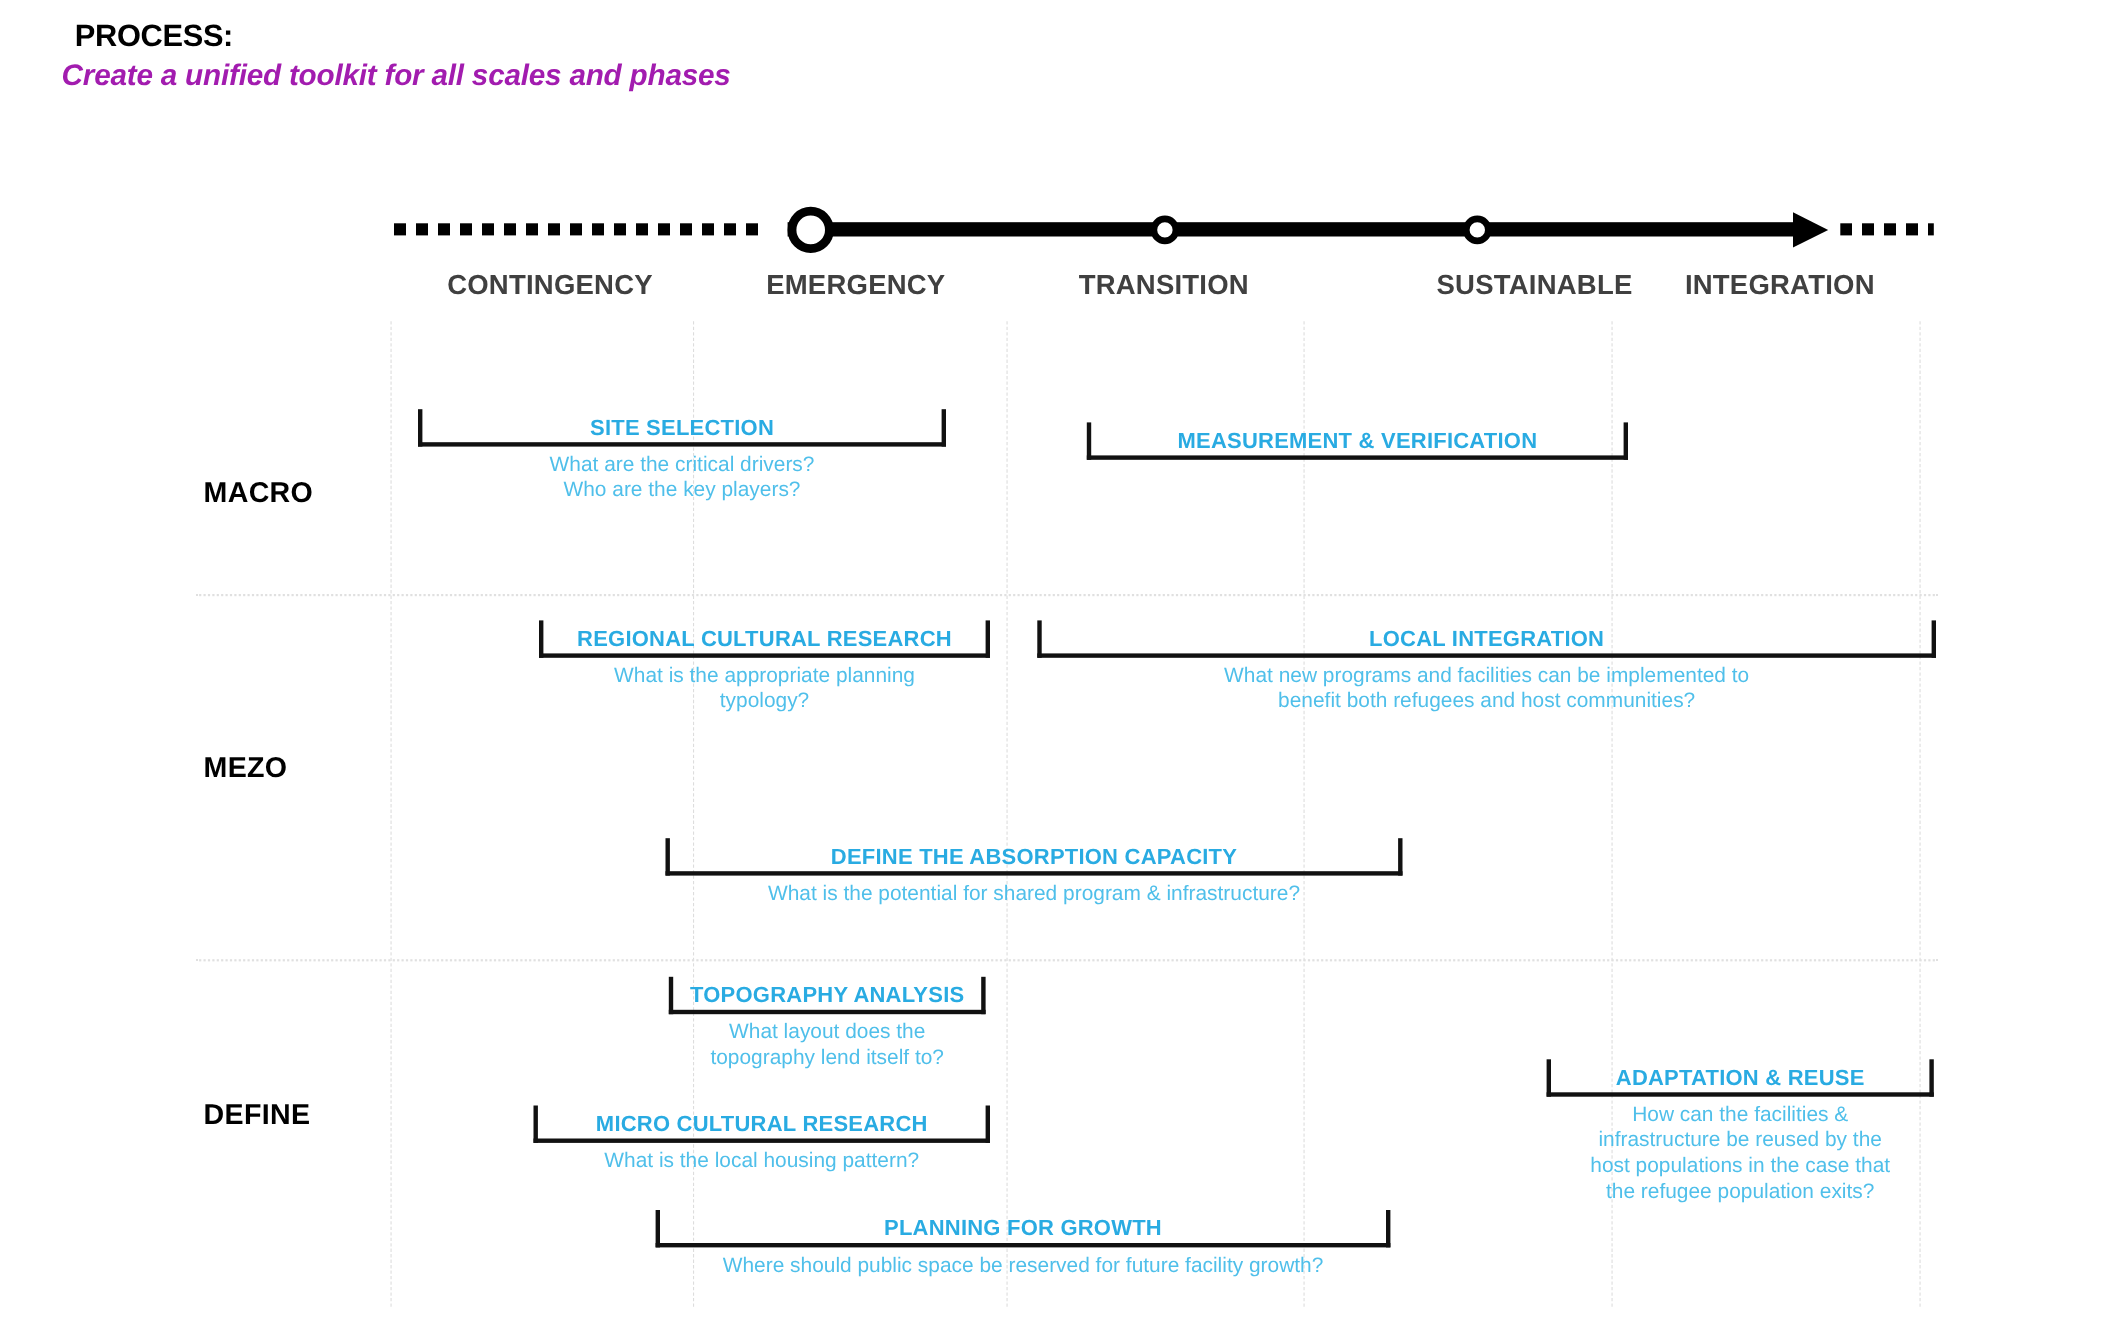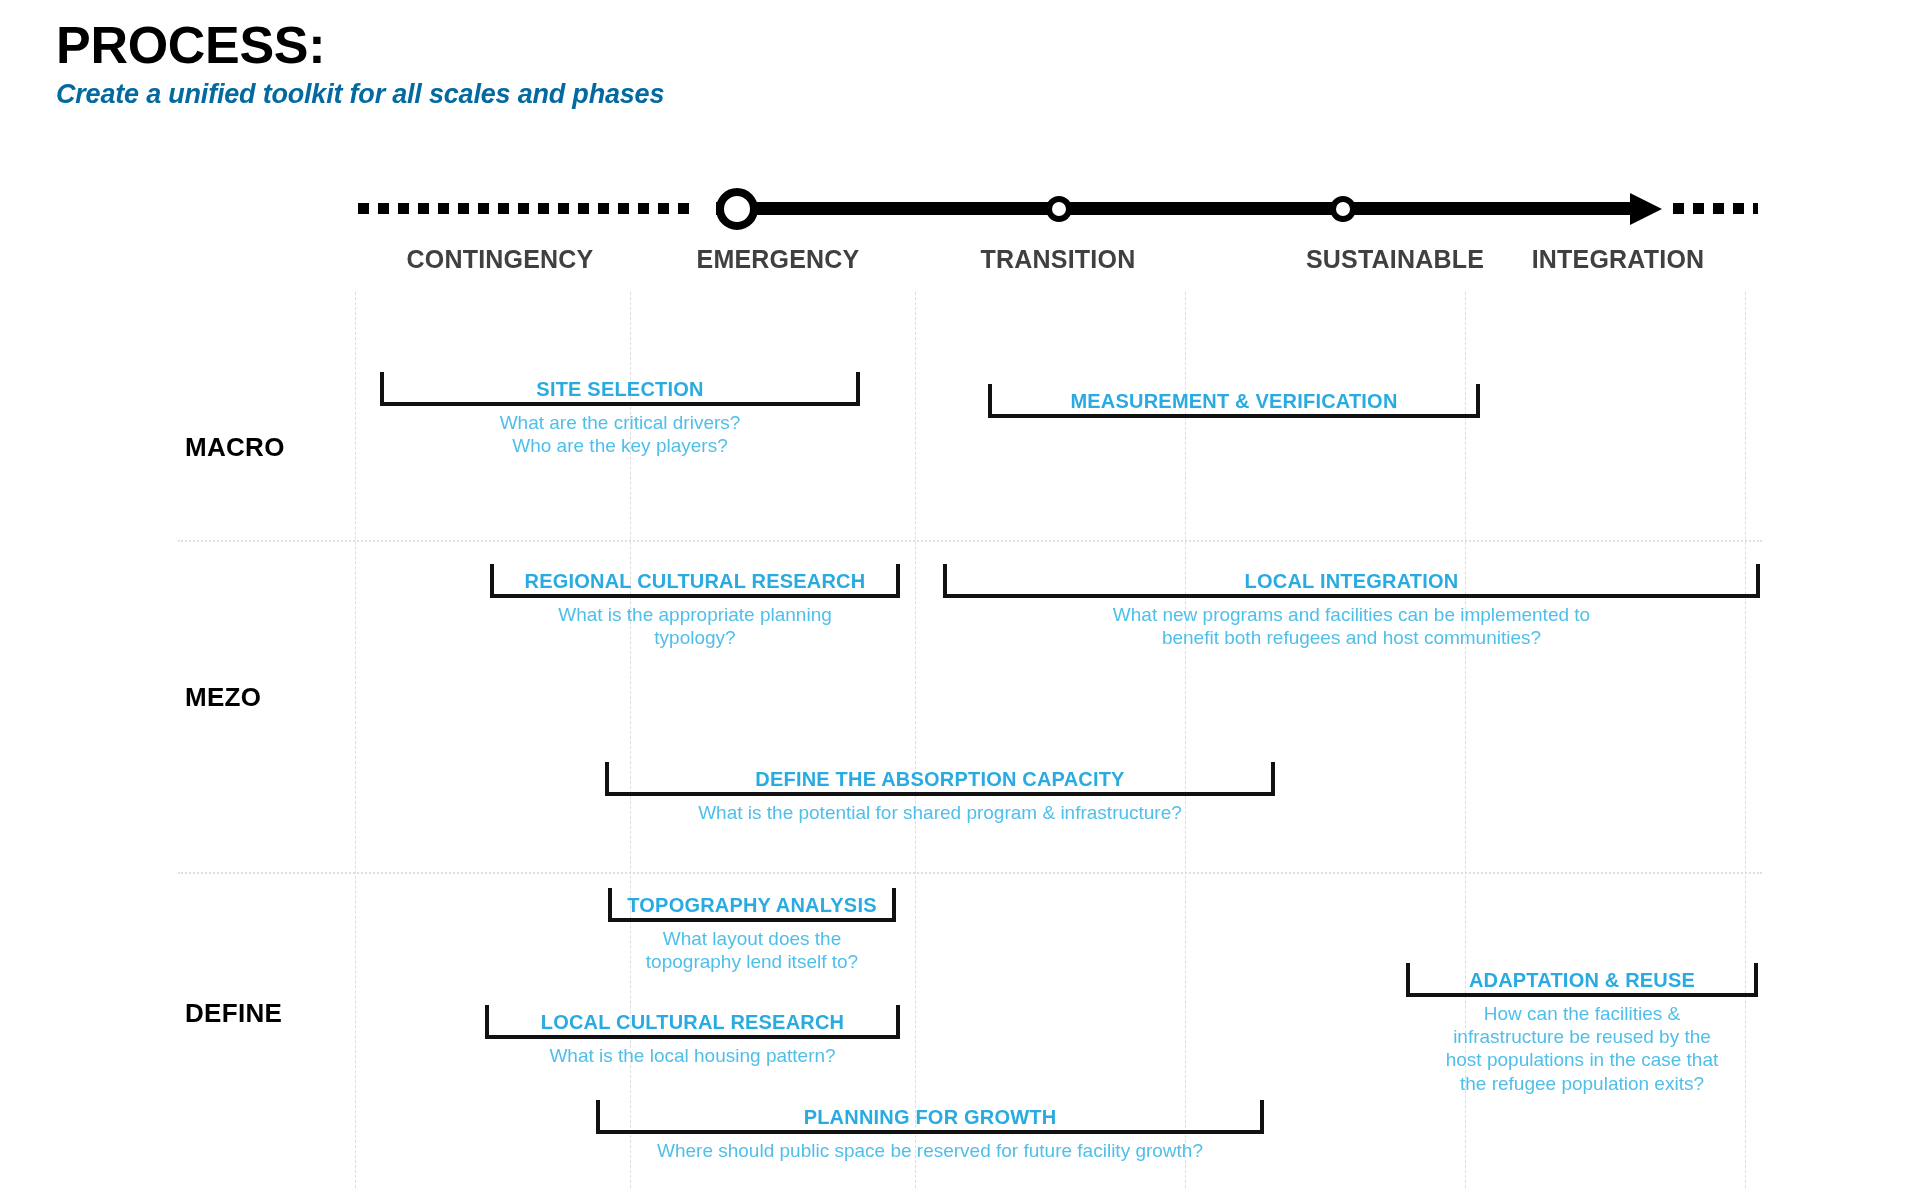--- a/index.html
+++ b/index.html
@@ -16,34 +16,35 @@
     position: relative;
   }
 
   
   #header {
     position: absolute;
     left: 56px;
     top: 18px;
   }
   #process-title {
-    font-size: 52px;
+    font-size: 28px;
     font-weight: bold;
     letter-spacing: -0.3px;
     line-height: 1.05;
     color: #000;
+    margin-left: 12px;
   }
   #process-subtitle {
     font-size: 27px;
     font-weight: bold;
     font-style: italic;
     letter-spacing: -0.2px;
     line-height: 1.15;
     margin-top: 6px;
-    color: #0369a1;
+    color: #a21caf;
   }
 
   
   #grid {
     position: absolute;
     left: 0; top: 0;
     width: 1920px; height: 1200px;
     pointer-events: none;
   }
   .vgrid {
@@ -261,21 +262,21 @@
     <div class="task-bracket">
       <div class="task-title">ADAPTATION &amp; REUSE</div>
     </div>
     <div class="task-desc">How can the facilities &amp;
 infrastructure be reused by the
 host populations in the case that
 the refugee population exits?</div>
   </div>
 <div class="task" style="left: 485px; top: 1005px; width: 415px;">
     <div class="task-bracket">
-      <div class="task-title">LOCAL CULTURAL RESEARCH</div>
+      <div class="task-title">MICRO CULTURAL RESEARCH</div>
     </div>
     <div class="task-desc">What is the local housing pattern?</div>
   </div>
 <div class="task" style="left: 596px; top: 1100px; width: 668px;">
     <div class="task-bracket">
       <div class="task-title">PLANNING FOR GROWTH</div>
     </div>
     <div class="task-desc">Where should public space be reserved for future facility growth?</div>
   </div>
 

